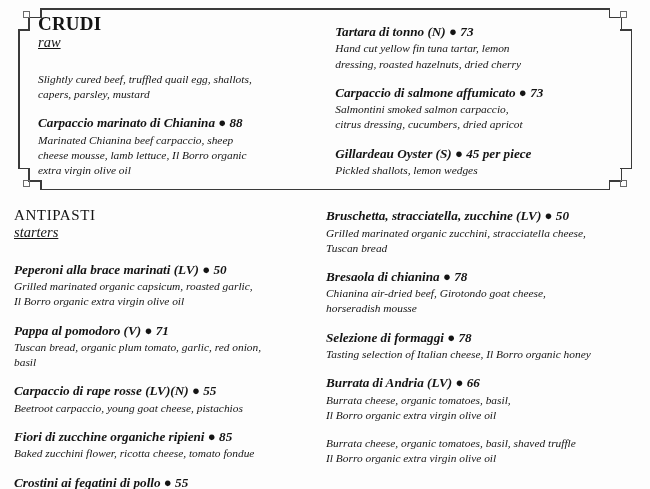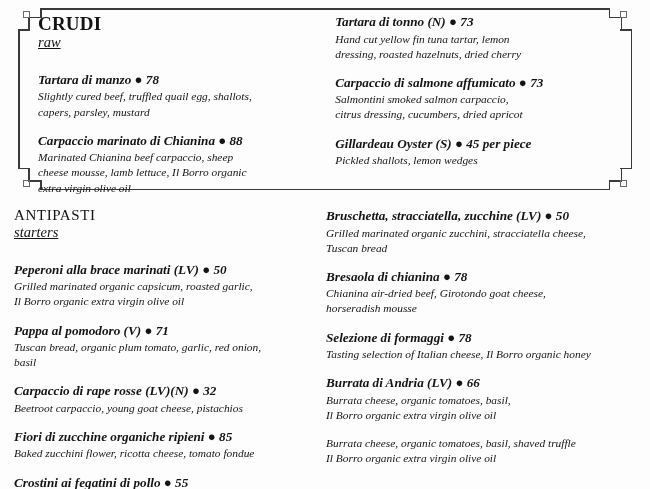--- a/index.html
+++ b/index.html
@@ -74,20 +74,21 @@
 
   
   .section {
     position: absolute;
     display: flex;
   }
   .sec-crudi {
     left: 38px;
     top: 14px;
     width: 578px;
+    align-items: flex-end;
   }
   .sec-antipasti {
     left: 14px;
     top: 208px;
     width: 624px;
   }
   .col { width: 50%; }
   .sec-crudi .col-left  { width: 282px; padding-right: 14px; }
   .sec-crudi .col-right { width: 296px; margin-left: 29px; }
   .sec-antipasti .col-left  { width: 312px; padding-right: 16px; }
@@ -174,21 +175,20 @@
 </div>
 
 <div class="section sec-crudi">
   <div class="col col-left">
     <div class="sec-head-crudi">
       <h2 class="sec-title bold">CRUDI</h2>
       <div class="sec-sub">raw</div>
     </div>
     <div id="crudi-left">
         <div class="dish">
-          <div class="dish-name">Tartara di manzo ● 78</div>
           <div class="dish-desc">Slightly cured beef, truffled quail egg, shallots,<br>capers, parsley, mustard</div>
         </div>
         <div class="dish">
           <div class="dish-name">Carpaccio marinato di Chianina ● 88</div>
           <div class="dish-desc">Marinated Chianina beef carpaccio, sheep<br>cheese mousse, lamb lettuce, Il Borro organic<br>extra virgin olive oil</div>
         </div>
       </div>
   </div>
   <div class="col col-right">
     <div id="crudi-right">
@@ -217,21 +217,21 @@
     <div id="antipasti-left">
         <div class="dish">
           <div class="dish-name">Peperoni alla brace marinati (LV) ● 50</div>
           <div class="dish-desc">Grilled marinated organic capsicum, roasted garlic,<br>Il Borro organic extra virgin olive oil</div>
         </div>
         <div class="dish">
           <div class="dish-name">Pappa al pomodoro (V) ● 71</div>
           <div class="dish-desc">Tuscan bread, organic plum tomato, garlic, red onion,<br>basil</div>
         </div>
         <div class="dish">
-          <div class="dish-name">Carpaccio di rape rosse (LV)(N) ● 32</div>
+          <div class="dish-name">Carpaccio di rape rosse (LV)(N) ● 55</div>
           <div class="dish-desc">Beetroot carpaccio, young goat cheese, pistachios</div>
         </div>
         <div class="dish">
           <div class="dish-name">Fiori di zucchine organiche ripieni ● 85</div>
           <div class="dish-desc">Baked zucchini flower, ricotta cheese, tomato fondue</div>
         </div>
         <div class="dish">
           <div class="dish-name">Crostini ai fegatini di pollo ● 55</div>
         </div>
       </div>

